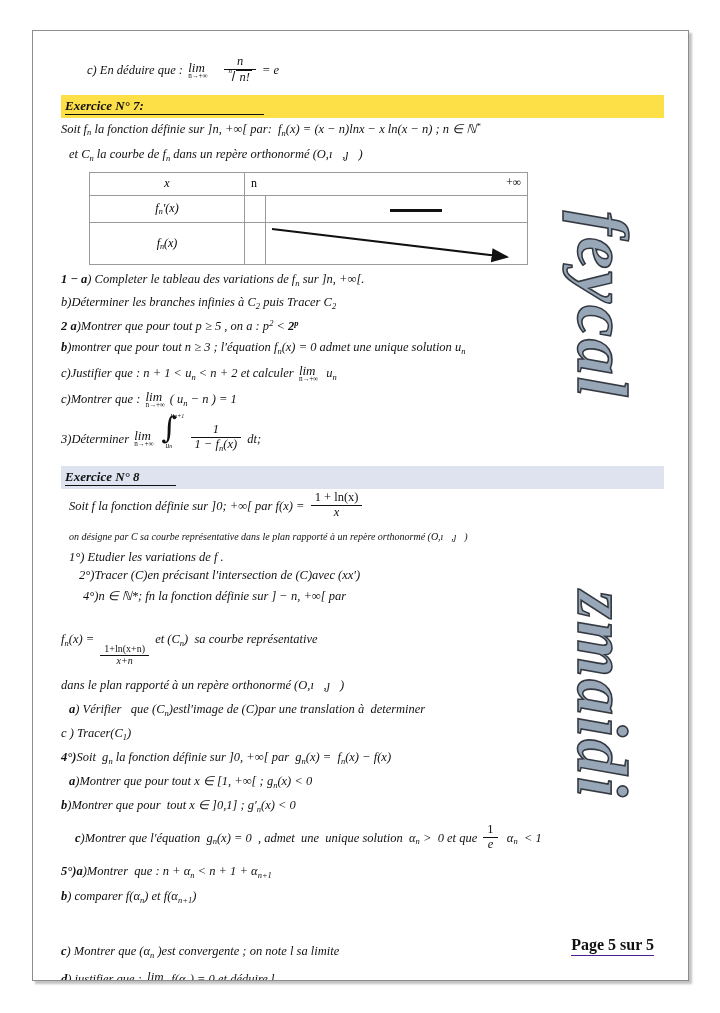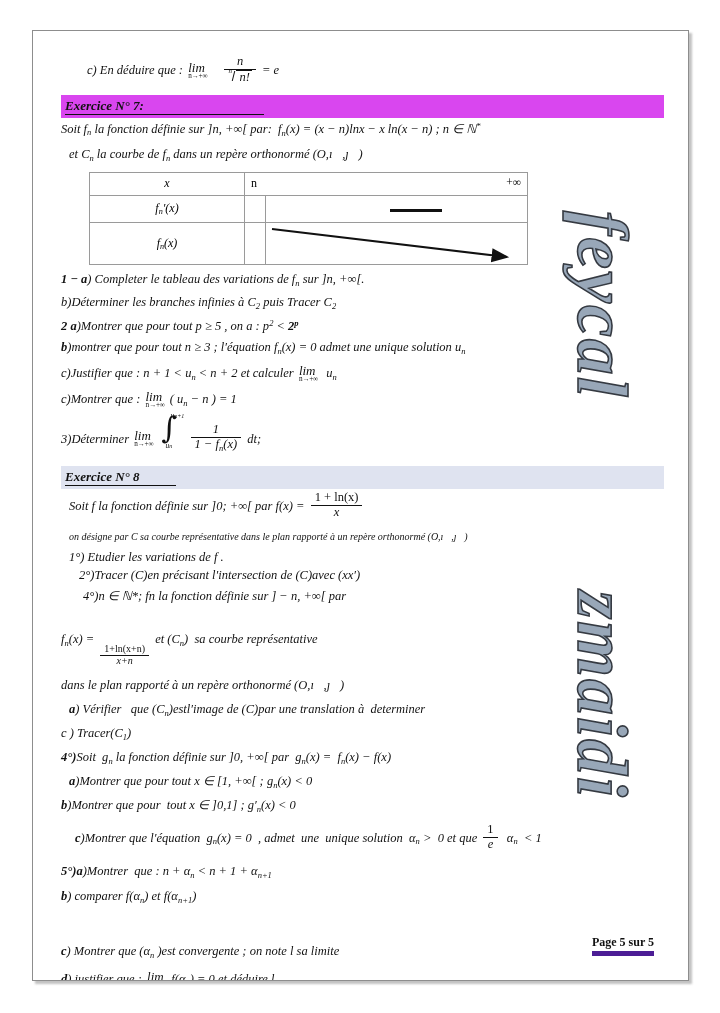--- a/index.html
+++ b/index.html
@@ -106,21 +106,21 @@
     font-size:13px;
     padding:3px 2px 3px 4px;
     margin:0 0 4px 0;
     color:#111;
   }
   .ex-head .txt{
     border-bottom:1.2px solid #111;
     padding-right:4px;
     display:inline-block;
   }
-  .ex-head.green{background:#d946ef;}
+  .ex-head.green{background:#fde047;}
   .ex-head.green .txt{padding-right:120px;}
   .ex-head.blue{background:#dfe3f0;}
   .ex-head.blue .txt{padding-right:36px;}
 
   
   .vtable{
     margin:6px 0 8px 28px;
     width:436px;
     border-collapse:collapse;
     table-layout:fixed;
@@ -148,23 +148,23 @@
     width:52px;height:3px;background:#111;
   }
   .arrow-wrap{position:absolute;left:24px;top:0;width:255px;height:100%;}
 
   
   .footer{
     position:absolute;
     right:34px;bottom:24px;
     font-family:"Liberation Serif", serif;
     font-weight:bold;
-    font-size:12px;
+    font-size:16px;
     color:#111;
-    border-bottom:5px solid #4c1d95;
+    border-bottom:1px solid #4c1d95;
     padding-bottom:1px;
     z-index:4;
   }
 
   
   .watermark{
     position:absolute;
     z-index:2;
     pointer-events:none;
     font-family:"Liberation Serif", serif;

